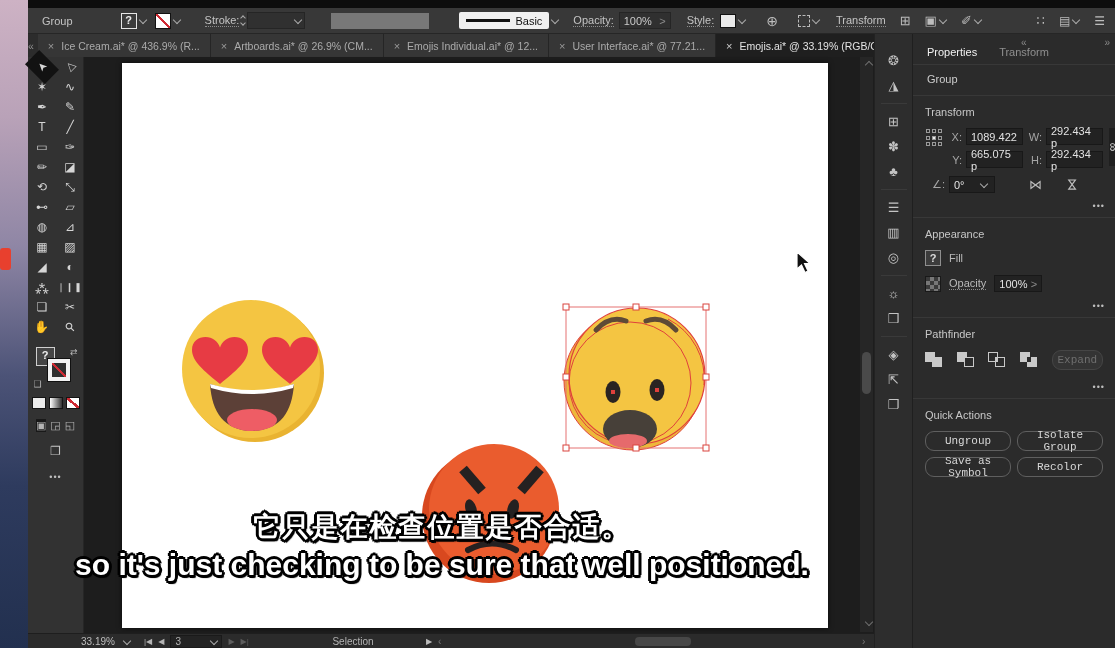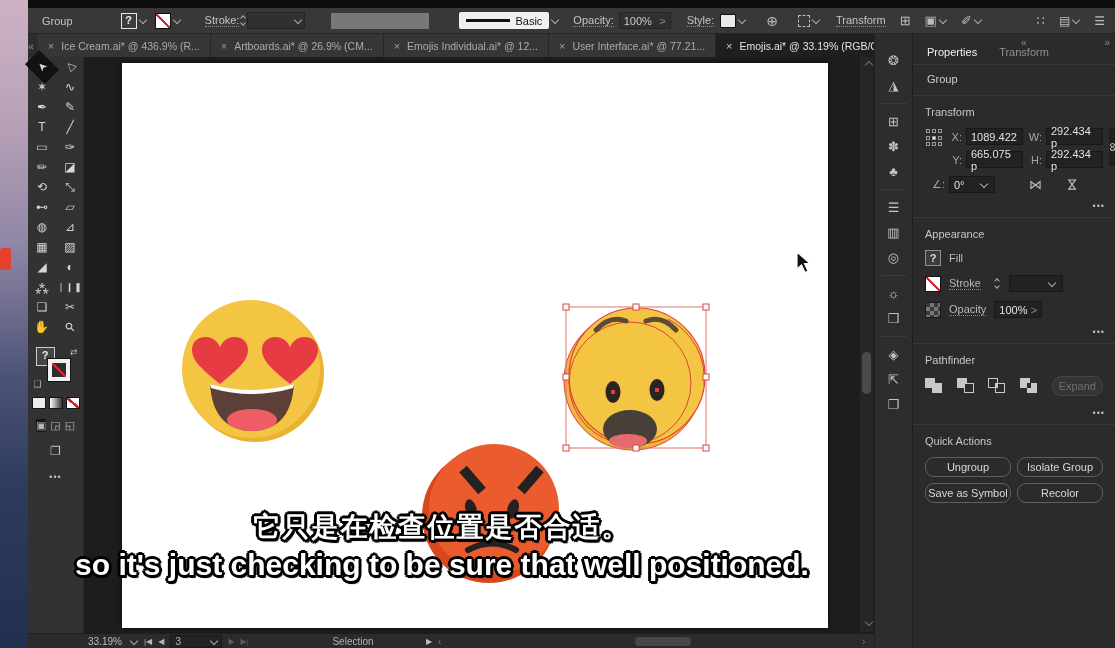--- a/index.html
+++ b/index.html
@@ -125,32 +125,32 @@
   .pfrow { display:flex; align-items:center; gap:14px; padding-bottom:12px; }
   .pf { position:relative; width:20px; height:16px; }
   .pf i { position:absolute; width:10px; height:10px; border:1px solid #c9c9c9; }
   .pf .b { left:0; top:0; } .pf .f { left:7px; top:5px; }
   .pf em { position:absolute; left:7px; top:5px; width:3px; height:5px; background:#c9c9c9; }
   .pf.unite .b,.pf.unite .f { background:#c9c9c9; }
   .pf.minus .b { background:#c9c9c9; } .pf.minus .f { background:#2b2b2b; }
   .pf.isect .b,.pf.isect .f { background:transparent; }
   .pf.excl .b,.pf.excl .f { background:#c9c9c9; } .pf.excl em { background:#2b2b2b; width:4px; }
   .btn { height:20px; border:1px solid #5f5f5f; border-radius:9px; background:transparent; color:#d8d8d8;
-    font-size:11px; display:flex; align-items:center; justify-content:center; font-family:Liberation Sans, sans-serif; }
+    font-size:11px; display:flex; align-items:center; justify-content:center; font-family:Liberation Mono, monospace; }
   .btn.dis { color:#6f6f6f; border-color:#454545; background:#343434; margin-left:auto; width:58px; }
   .qgrid { display:grid; grid-template-columns:1fr 1fr; gap:6px; margin-bottom:6px; }
   .qwide { display:flex; gap:4px; margin-bottom:6px; }
   .qwide .btn { flex:1; }
   .qwide .ddbtn { width:22px; flex:0 0 auto; }
 
   
   .statusbar { position:absolute; left:28px; top:633px; width:846px; height:15px; background:#2b2b2b;
     border-top:1px solid #1e1e1e; color:#bdbdbd; font-size:10px; }
   .statusbar > * { position:absolute; top:0; height:15px; display:flex; align-items:center; }
-  .sb-zoom { left:60px; gap:6px; }
+  .sb-zoom { left:53px; gap:6px; }
   .sb-nav { left:116px; gap:6px; color:#b5b5b5; }
   .sb-nav .dim { color:#5d5d5d; }
   .sb-abfld { background:#232323; border:1px solid #1a1a1a; height:13px; width:52px; padding:0 4px;
     display:inline-flex; align-items:center; justify-content:space-between; }
   .sb-sel { left:250px; width:150px; justify-content:center; color:#b3b3b3; }
   .sb-selarrow { left:398px; } .sb-lt { left:410px; color:#777; } .sb-gt { left:834px; color:#777; }
   .hsb-track { left:422px; width:406px; top:3px; height:9px; }
   .hsb-thumb { position:absolute; left:185px; top:0; width:56px; height:9px; background:#474747; border-radius:4px; }
 
   
@@ -428,31 +428,20 @@
       <span class="more ellip">•••</span>
     </div>
 
     <div class="sect" style="padding-bottom:16px">
       <h3>Appearance</h3>
       <div class="arow">
         <span class="asw q">?</span>
         <span>Fill</span>
       </div>
       <div class="arow">
-        <span class="asw slash"></span>
-        <span class="dotted">Stroke</span>
-        <span class="stepper" style="margin-left:6px">
-            <span class="chev up"></span>
-            <span class="chev"></span>
-          </span>
-        <span class="fld" style="width:54px; justify-content:flex-end">
-            <span class="chev"></span>
-          </span>
-      </div>
-      <div class="arow">
         <span class="asw checker"></span>
         <span class="dotted">Opacity</span>
         <span class="fld" style="width:48px; justify-content:space-between">
           <span>100%</span>
           <span style="color:#8a8a8a">&gt;</span>
         </span>
       </div>
       <span class="more ellip">•••</span>
     </div>
 

